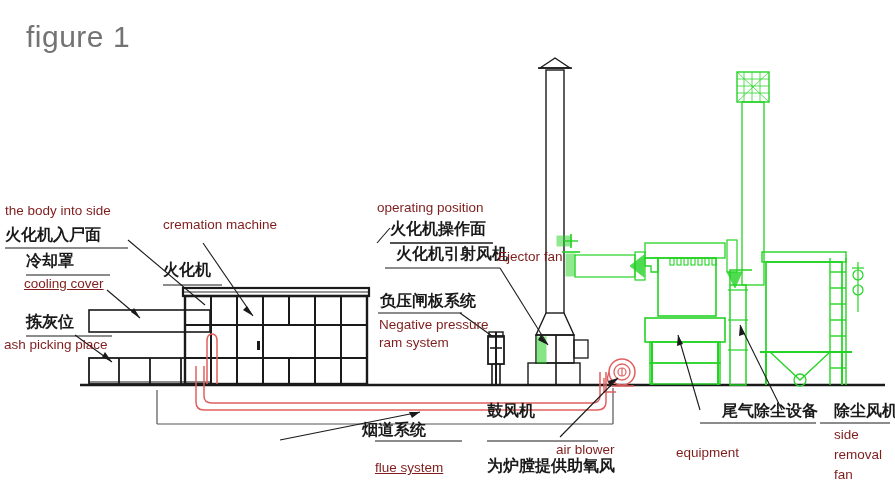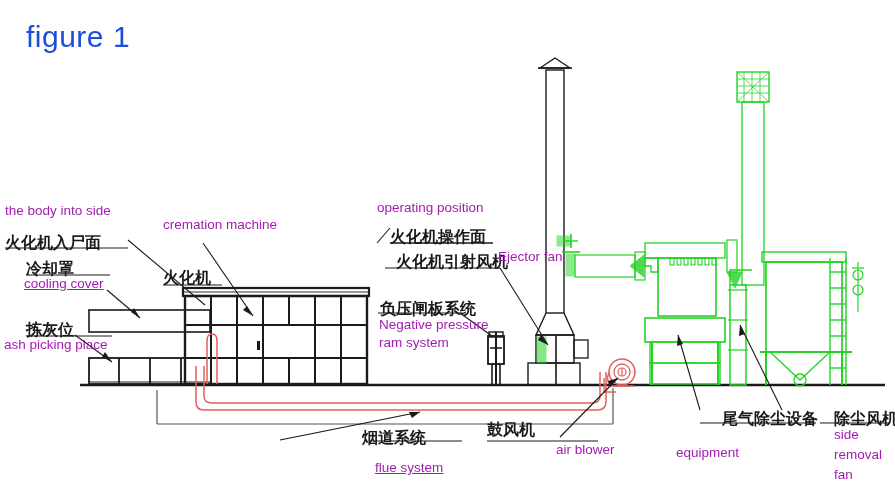--- a/index.html
+++ b/index.html
@@ -21,34 +21,33 @@
     top: 0;
     width: 895px;
     height: 500px;
   }
   .lbl {
     position: absolute;
     white-space: nowrap;
     line-height: 1.05;
   }
   .lbl-en {
-    color: #a21caf;
+    color: #7f1d1d;
     font-size: 13.5px;
     font-family: "Liberation Sans", "DejaVu Sans", sans-serif;
   }
   .lbl-cn {
     color: #1a1a1a;
     font-size: 16px;
     font-weight: bold;
-    font-family: Liberation Sans, sans-serif;
-    margin-top: 7px;
+    font-family: Liberation Mono, monospace;
   }
   .title {
     position: absolute;
-    color: #1d4ed8;
+    color: #737373;
     font-size: 30px;
     font-family: "Liberation Sans", "DejaVu Sans", sans-serif;
     letter-spacing: 0.5px;
   }
 </style>
 </head>
 <body>
 
 <div id="page">
 
@@ -333,22 +332,23 @@
   <div class="lbl lbl-cn" style="left:396px; top:247px;">火化机引射风机</div>
   <div class="lbl lbl-en" style="left:498px; top:250px;">Ejector fan</div>
 
   <div class="lbl lbl-cn" style="left:380px; top:294px;">负压闸板系统</div>
   <div class="lbl lbl-en" style="left:379px; top:318px;">Negative pressure</div>
   <div class="lbl lbl-en" style="left:379px; top:336px;">ram system</div>
 
   <div class="lbl lbl-cn" style="left:362px; top:423px;">烟道系统</div>
   <div class="lbl lbl-en" style="left:375px; top:461px;text-decoration:underline;">flue system</div>
 
-  <div class="lbl lbl-cn" style="left:487px; top:415px;">鼓风机</div>
+  <div class="lbl lbl-cn" style="left:487px; top:404px;">鼓风机</div>
   <div class="lbl lbl-en" style="left:556px; top:443px;">air blower</div>
+  <div class="lbl lbl-cn" style="left:487px; top:459px;">为炉膛提供助氧风</div>
 
   <div class="lbl lbl-cn" style="left:722px; top:404px;">尾气除尘设备</div>
   <div class="lbl lbl-en" style="left:676px; top:446px;">equipment</div>
 
   <div class="lbl lbl-cn" style="left:822px; top:404px;padding-left:12px;">除尘风机</div>
   <div class="lbl lbl-en" style="left:834px; top:428px;">side</div>
   <div class="lbl lbl-en" style="left:834px; top:448px;">removal</div>
   <div class="lbl lbl-en" style="left:834px; top:468px;">fan</div>
 
 </div>

